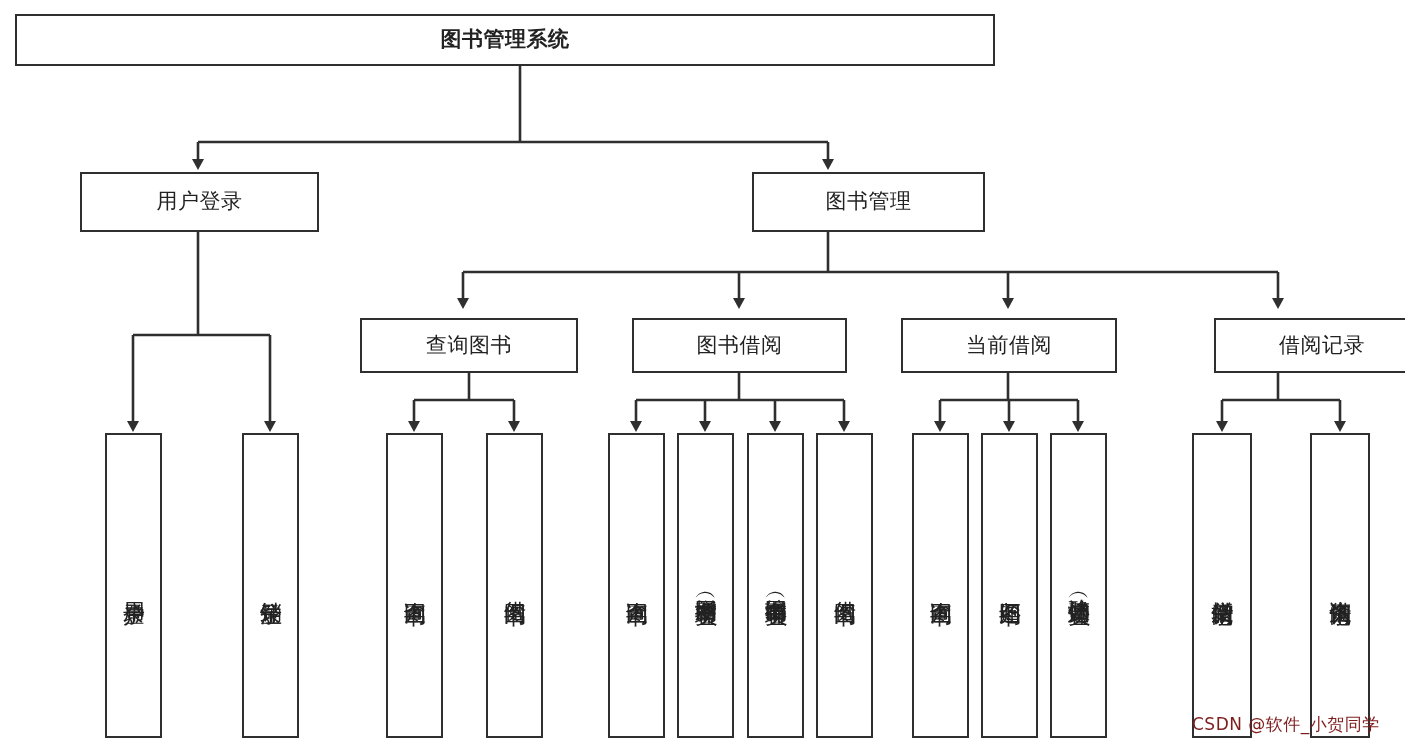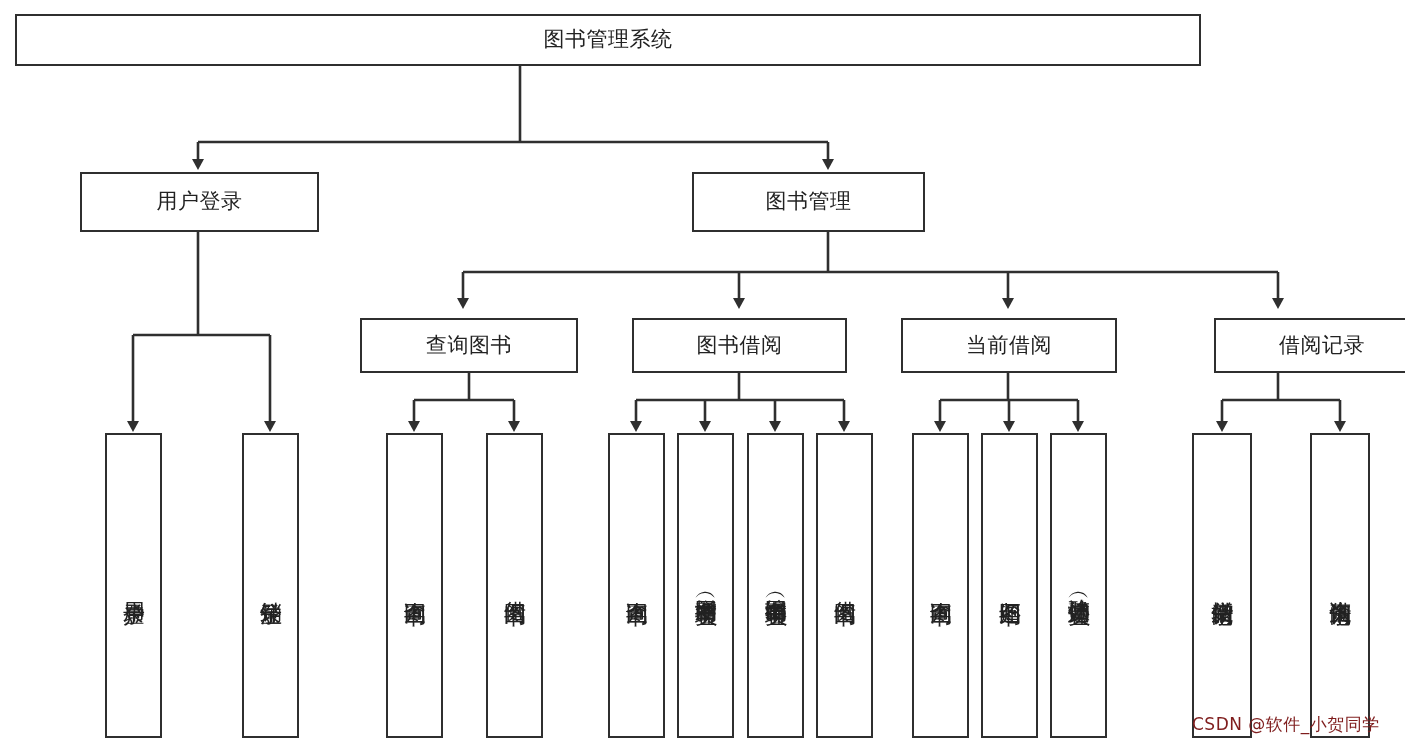--- a/index.html
+++ b/index.html
@@ -114,28 +114,28 @@
       <path d="M1009,400 L1009,422" marker-end="url(#arrow)"></path>
       <path d="M1078,400 L1078,422" marker-end="url(#arrow)"></path>
 
       <path d="M1278,373 L1278,400"></path>
       <path d="M1222,400 L1340,400"></path>
       <path d="M1222,400 L1222,422" marker-end="url(#arrow)"></path>
       <path d="M1340,400 L1340,422" marker-end="url(#arrow)"></path>
     </g>
   </svg>
 
-  <div class="node h" style="left:15px; top:14px; width:1186px; height:52px;">
+  <div class="node h" style="left:15px; top:14px; width:980px; height:52px;font-weight:bold;">
     <span>图书管理系统</span>
   </div>
 
   <div class="node h" style="left:80px; top:172px; width:239px; height:60px;">
     <span>用户登录</span>
   </div>
-  <div class="node h" style="left:692px; top:172px; width:233px; height:60px;justify-content:center;">
+  <div class="node h" style="left:752px; top:172px; width:233px; height:60px;justify-content:center;">
     <span>图书管理</span>
   </div>
 
   <div class="node h" style="left:360px; top:318px; width:218px; height:55px;">
     <span>查询图书</span>
   </div>
   <div class="node h" style="left:901px; top:318px; width:216px; height:55px;">
     <span>当前借阅</span>
   </div>
   <div class="node h" style="left:632px; top:318px; width:215px; height:55px;">

